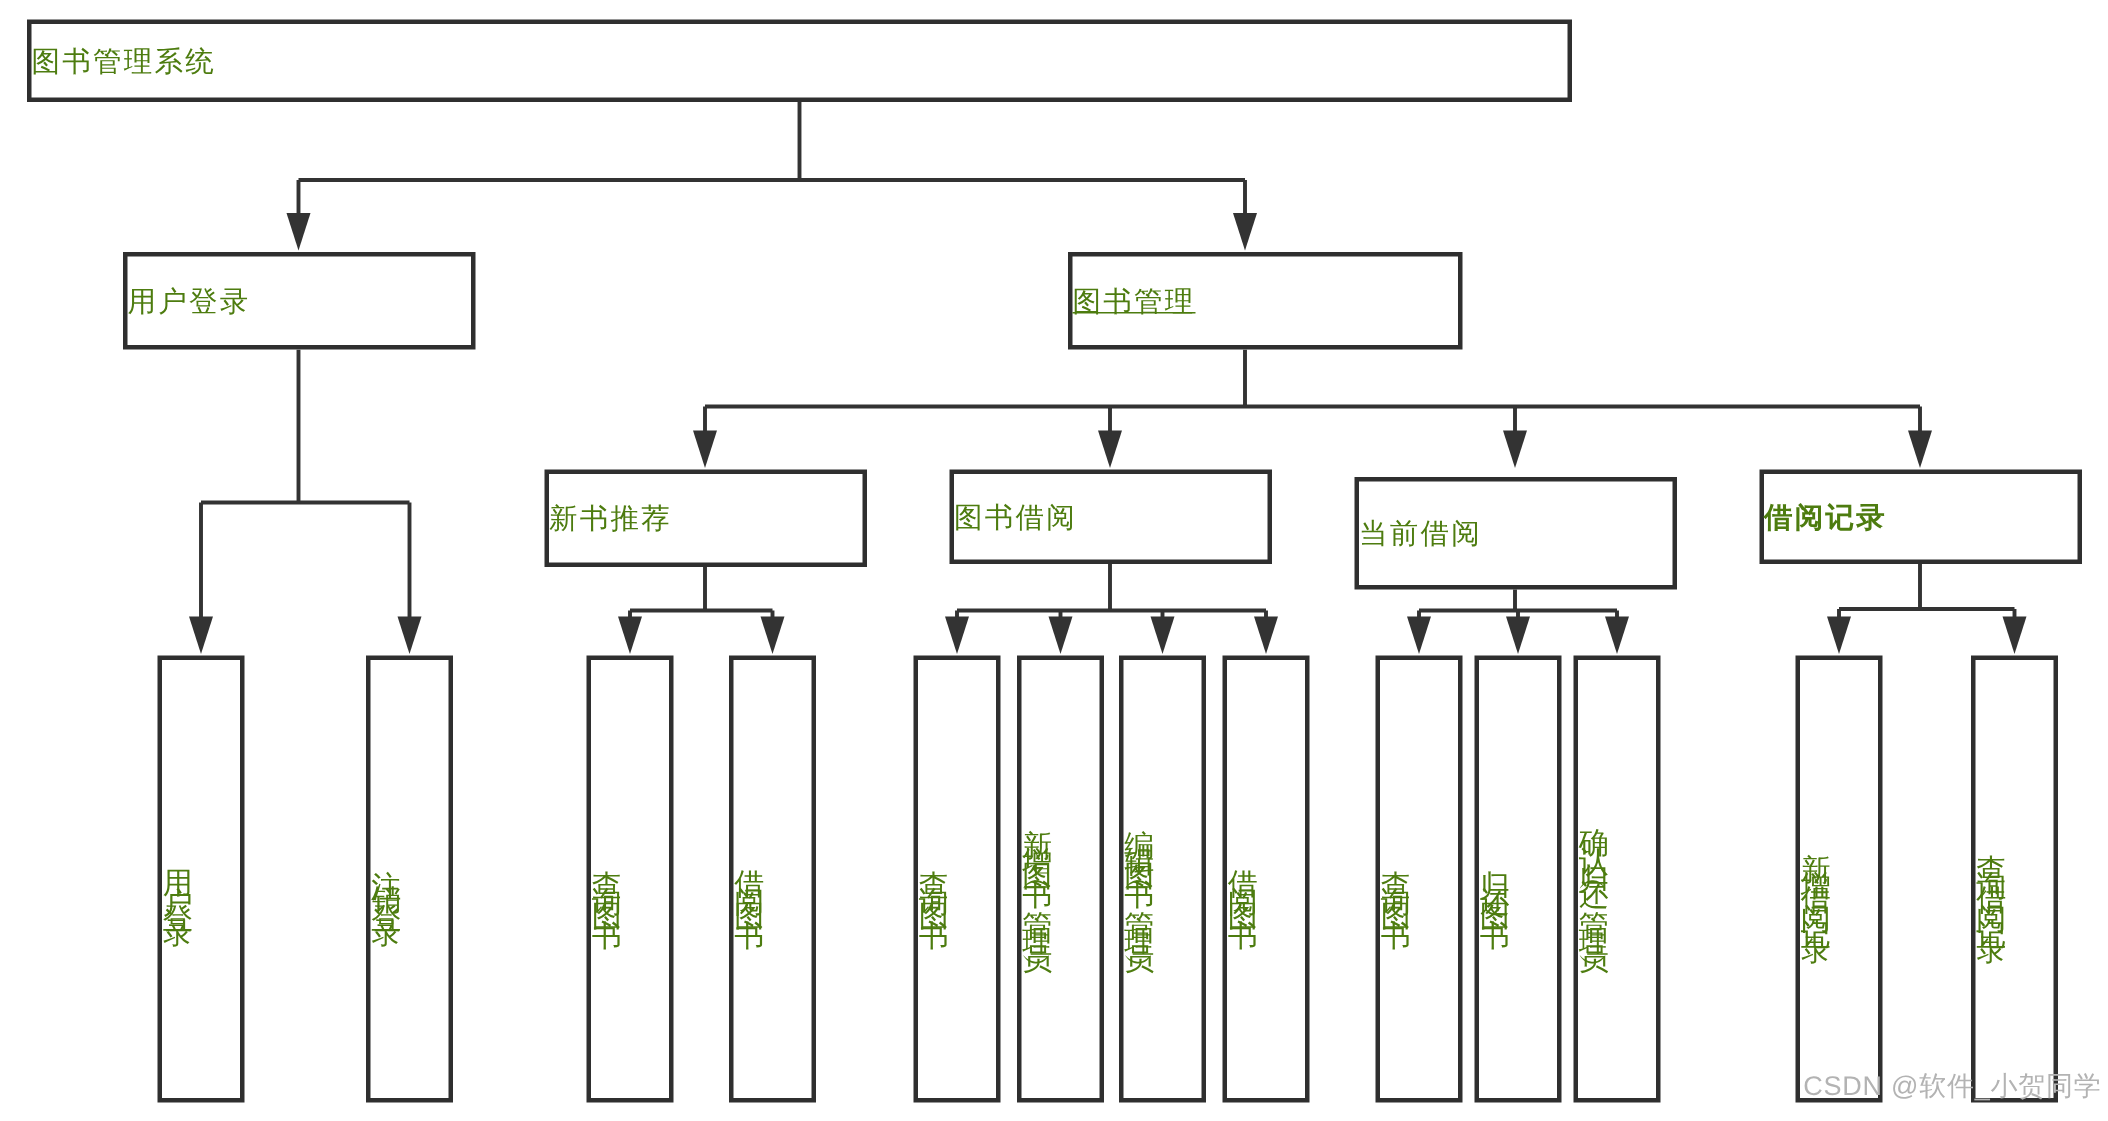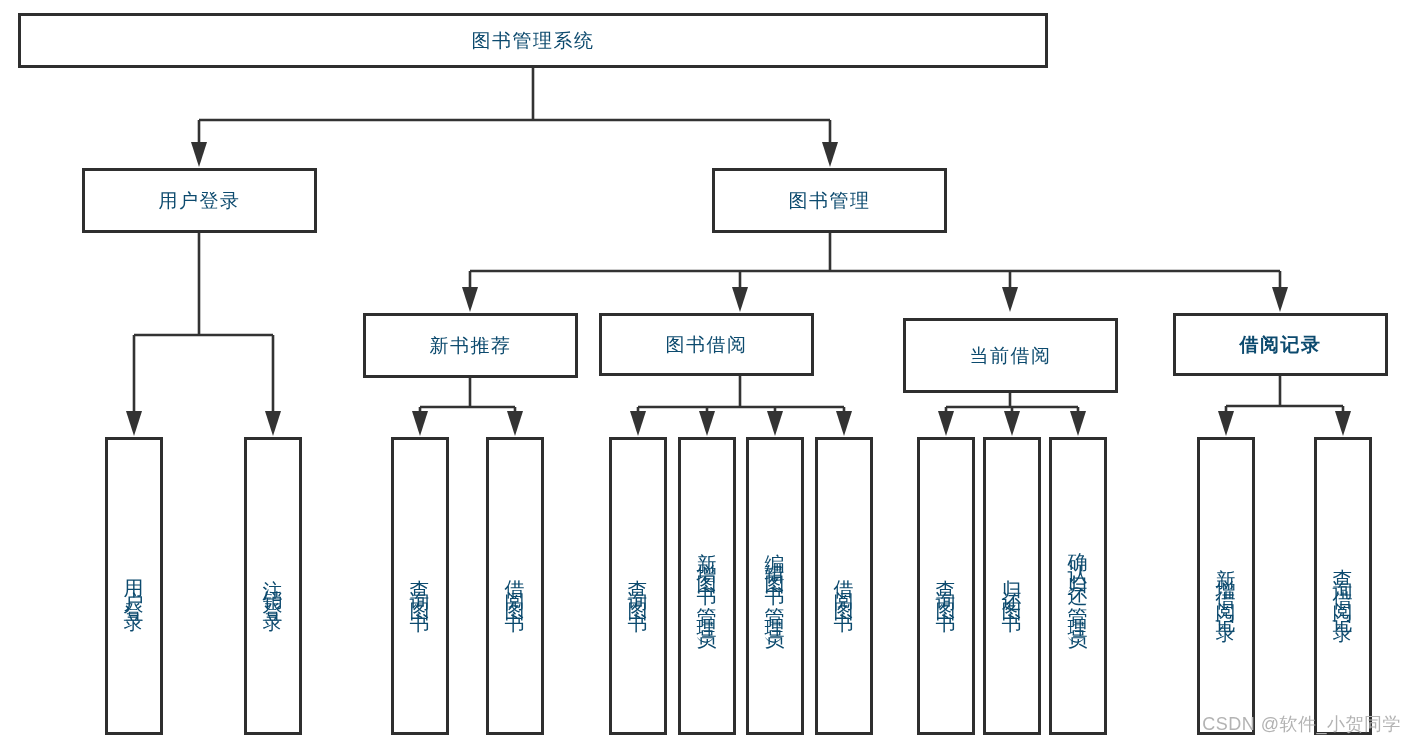--- a/index.html
+++ b/index.html
@@ -22,22 +22,21 @@
     width: 1405px;
     height: 747px;
   }
   .node {
     position: absolute;
     box-sizing: border-box;
     background: #ffffff;
     border: 3px solid #2f2f2f;
     display: flex;
     align-items: center;
-    justify-content: center;
-    color: #0c4a6e;
+    color: #4d7c0f;
     font-size: 19px;
     letter-spacing: 1.5px;
     white-space: nowrap;
   }
   .node.root {
     border-width: 3px;
     font-size: 19px;
   }
   .node.vert {
     white-space: normal;
@@ -114,28 +113,28 @@
     </g>
   </svg>
 
   <div class="node root" style="left:18px; top:13px; width:1030px; height:55px;">
     <span>图书管理系统</span>
   </div>
 
   <div class="node" style="left:82px; top:168px; width:235px; height:65px;">
     <span>用户登录</span>
   </div>
-  <div class="node" style="left:712px; top:168px; width:235px; height:65px;">
+  <div class="node" style="left:712px; top:168px; width:263px; height:65px;text-decoration:underline;">
     <span>图书管理</span>
   </div>
 
   <div class="node" style="left:363px; top:313px; width:215px; height:65px;">
     <span>新书推荐</span>
   </div>
-  <div class="node" style="left:599px; top:313px; width:215px; height:63px;">
+  <div class="node" style="left:633px; top:313px; width:215px; height:63px;">
     <span>图书借阅</span>
   </div>
   <div class="node" style="left:903px; top:318px; width:215px; height:75px;">
     <span>当前借阅</span>
   </div>
   <div class="node" style="left:1173px; top:313px; width:215px; height:63px;font-weight:bold;">
     <span>借阅记录</span>
   </div>
 
   <div class="node vert" style="left:105px; top:437px; width:58px; height:298px;">

